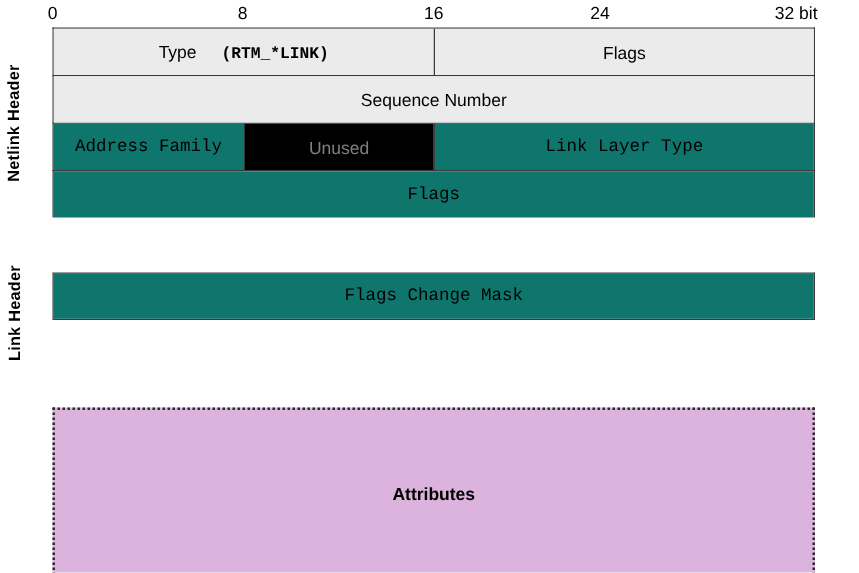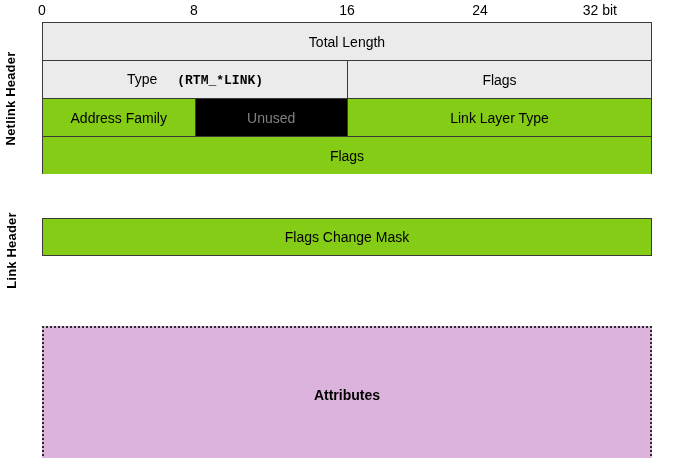--- a/index.html
+++ b/index.html
@@ -34,21 +34,21 @@
     top: 1px;
     font-size: 14px;
     line-height: 18px;
     color: #000;
     white-space: nowrap;
   }
   .tick-label.t0    { left: 42px;  transform: translateX(-50%); }
   .tick-label.t8    { left: 194px; transform: translateX(-50%); }
   .tick-label.t16   { left: 347px; transform: translateX(-50%); }
   .tick-label.t24   { left: 480px; transform: translateX(-50%); }
-  .tick-label.t32   { left: 617px; transform: translateX(-100%); }
+  .tick-label.t32   { left: 654px; transform: translateX(-100%); }
 
   
   .vlabel {
     position: absolute;
     left: 0;
     width: 22px;
     display: flex;
     align-items: center;
     justify-content: center;
   }
@@ -91,21 +91,21 @@
     font-size: 14px;
     line-height: 1;
     height: 100%;
     overflow: hidden;
     white-space: nowrap;
   }
   .cell + .cell {
     border-left: 1px solid #3a3a3a;
   }
   .gray  { background: #ebebeb; }
-  .pink  { background: #84cc16; }
+  .pink  { background: #0f766e; font-family: Liberation Mono, monospace; }
   .unused {
     background: #000000;
     color: #808080;
   }
   .w32 { width: 610px; }
   .w16 { width: 305px; }
   .w8  { width: 152px; }
   .w8b { width: 153px; }
 
   .mono {
@@ -148,38 +148,38 @@
 
   <div class="vlabel netlink">
     <span>Netlink Header</span>
   </div>
   <div class="vlabel link">
     <span>Link Header</span>
   </div>
 
   <div class="fields">
 
-    <div class="row">
-      <div class="cell gray w32">
-        <span>Total Length</span>
-      </div>
-    </div>
 
     <div class="row">
       <div class="cell gray w16">
         <span class="type-text">
             <span>Type</span>
             <span class="mono">(RTM_*LINK)</span>
           </span>
       </div>
       <div class="cell gray w16">
         <span>Flags</span>
       </div>
     </div>
 
+    <div class="row">
+      <div class="cell gray w32">
+        <span>Sequence Number</span>
+      </div>
+    </div>
 
 
     <div class="row">
       <div class="cell pink w8">
         <span>Address Family</span>
       </div>
       <div class="cell unused w8b">
         <span>Unused</span>
       </div>
       <div class="cell pink w16">

